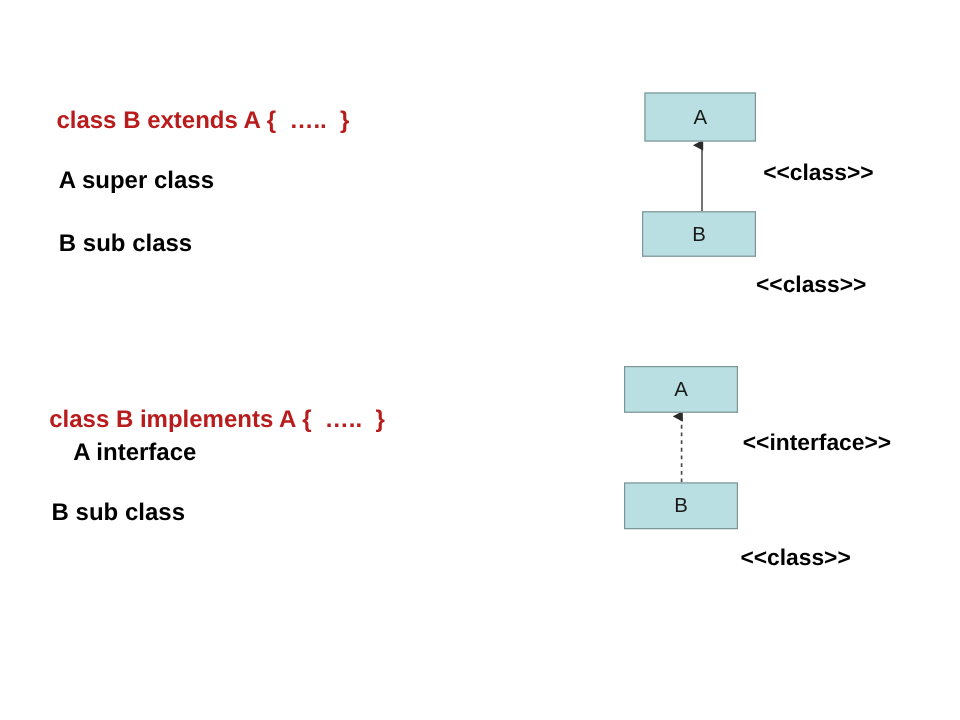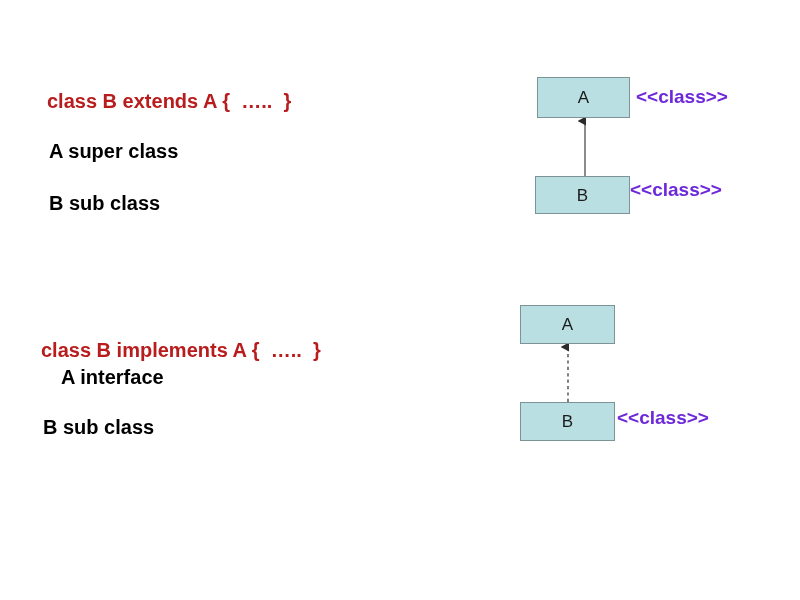--- a/index.html
+++ b/index.html
@@ -85,22 +85,23 @@
     height: 600px;
     pointer-events: none;
   }
 
   
   .stereotype {
     position: absolute;
     font-weight: bold;
     font-size: 19px;
     line-height: 20px;
-    color: #6d28d9;
+    color: #000000;
     white-space: pre;
+    margin-top: 48px;
   }
   #d1-stereo-a { left: 636px; top: 87px; }
   #d1-stereo-b { left: 630px; top: 180px; }
   #d2-stereo-a { left: 619px; top: 312px; }
   #d2-stereo-b { left: 617px; top: 408px; }
 </style>
 </head>
 <body>
 
 <div class="canvas">
@@ -138,19 +139,20 @@
   <div class="stereotype" id="d1-stereo-a">&lt;&lt;class&gt;&gt;</div>
 
   <div class="uml-box" id="d1-box-b">
     <span class="uml-box-label">B</span>
   </div>
   <div class="stereotype" id="d1-stereo-b">&lt;&lt;class&gt;&gt;</div>
 
   <div class="uml-box" id="d2-box-a">
     <span class="uml-box-label">A</span>
   </div>
+  <div class="stereotype" id="d2-stereo-a">&lt;&lt;interface&gt;&gt;</div>
 
   <div class="uml-box" id="d2-box-b">
     <span class="uml-box-label">B</span>
   </div>
   <div class="stereotype" id="d2-stereo-b">&lt;&lt;class&gt;&gt;</div>
 
 </div>
 
 </body></html>

